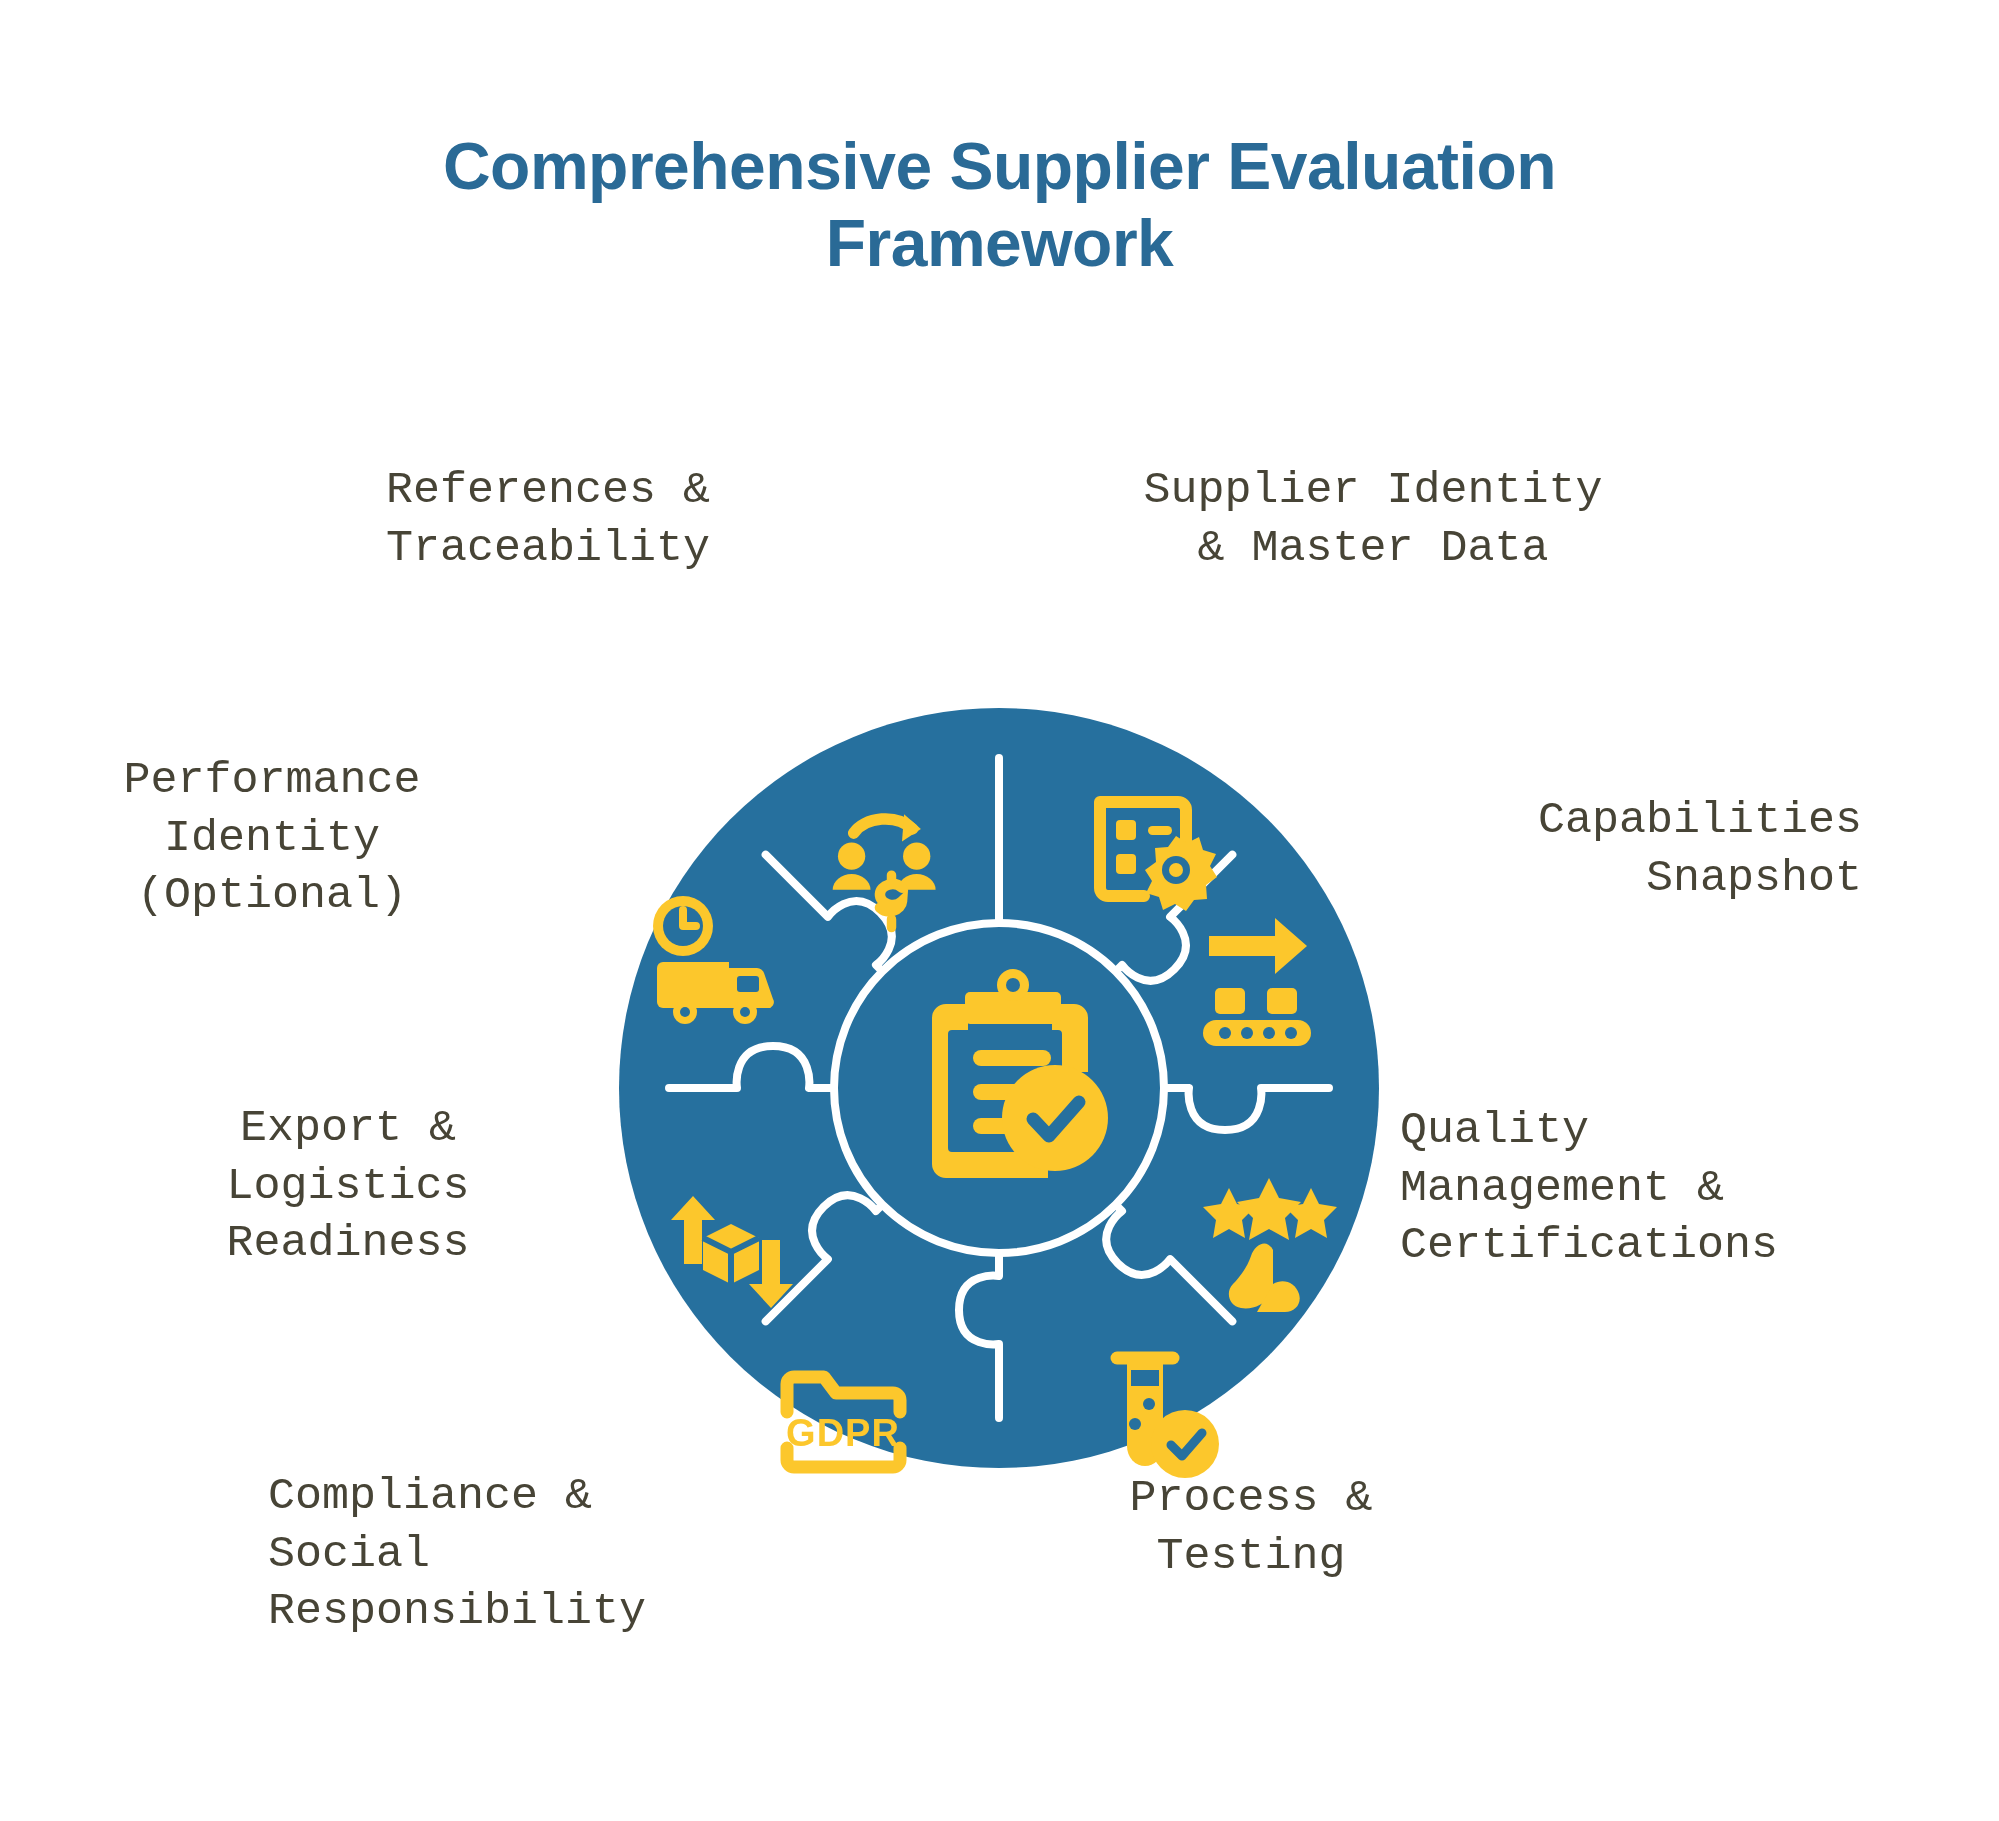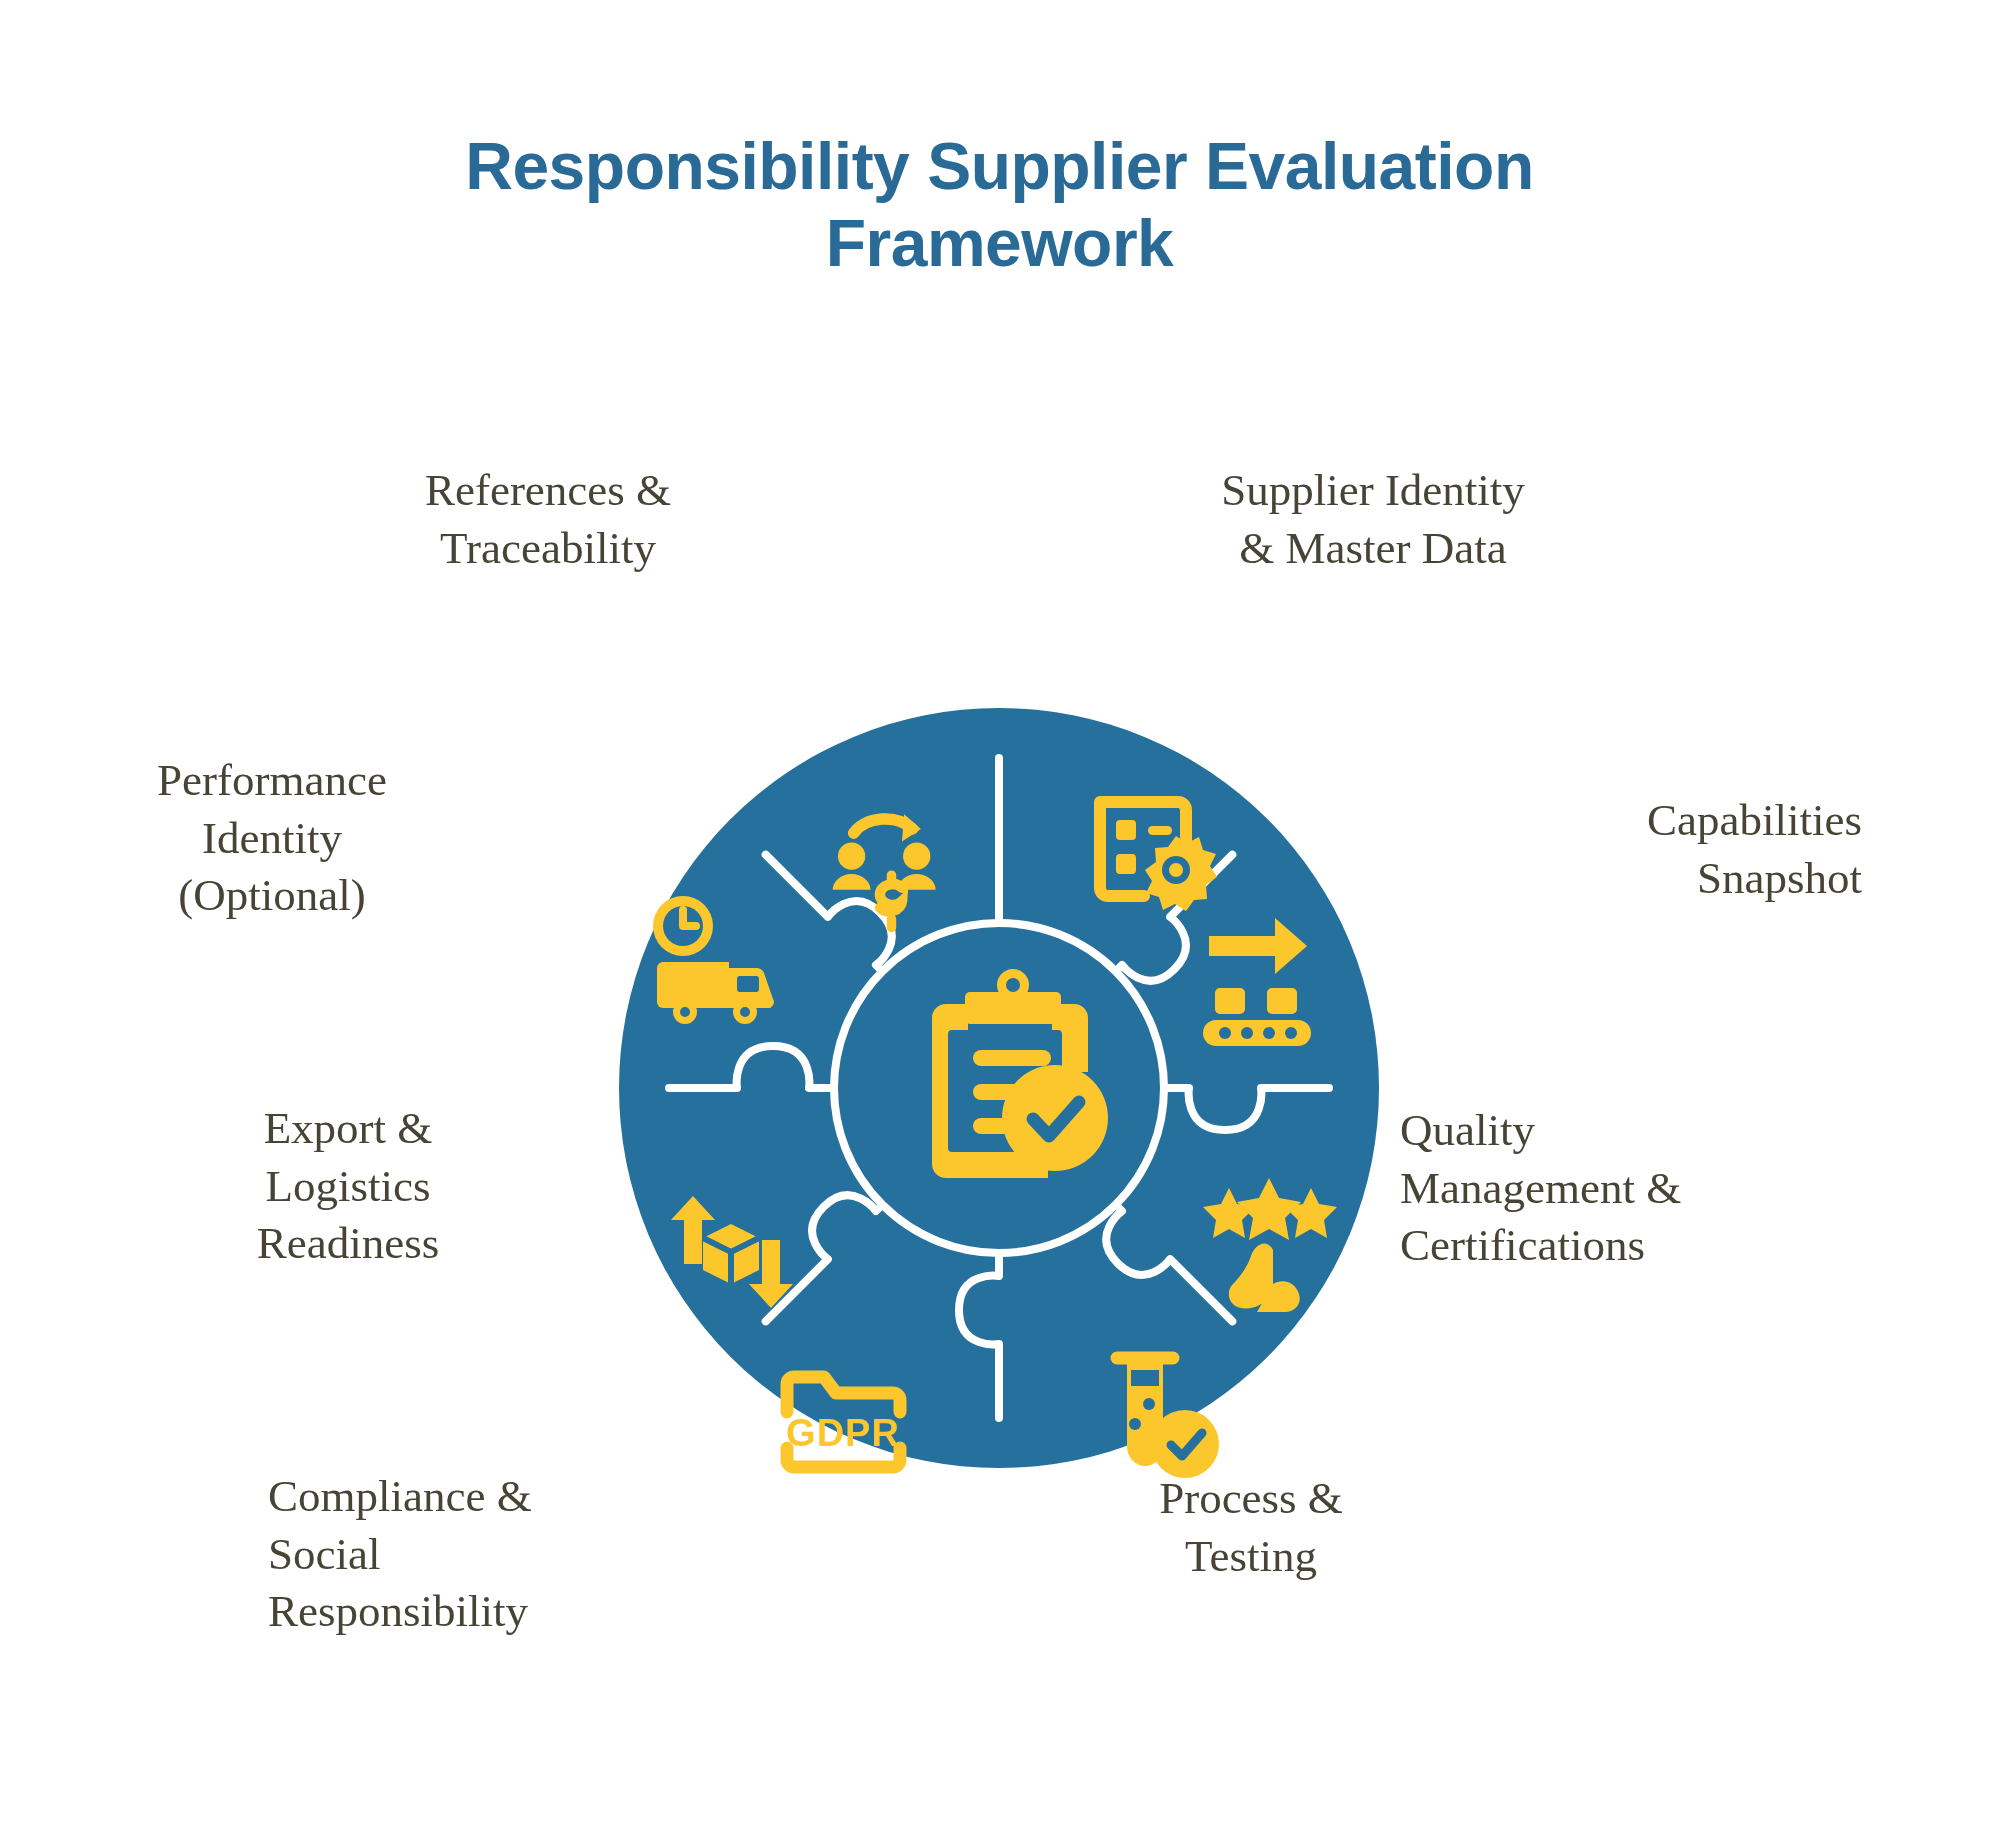--- a/index.html
+++ b/index.html
@@ -39,38 +39,38 @@
   #wheel-svg {
     display: block;
     width: 1000px;
     height: 1000px;
   }
   .seg-label {
     position: absolute;
     color: #474436;
     font-size: 45px;
     line-height: 1.28;
-    font-family: Liberation Serif, serif;
+    font-family: Liberation Mono, monospace;
     white-space: pre-line;
     font-weight: 400;
   }
   
   #label-references   { left: 268px;  top: 462px;  width: 560px; text-align: center; }
   #label-identity     { left: 1093px; top: 462px;  width: 560px; text-align: center; }
   #label-capabilities { left: 1382px; top: 792px;  width: 480px; text-align: right; }
   #label-quality      { left: 1400px; top: 1102px; width: 560px; }
   #label-process      { left: 1026px; top: 1470px; width: 450px; text-align: center; }
   #label-compliance   { left: 268px;  top: 1468px; width: 560px; text-align: left; }
   #label-export       { left: 128px;  top: 1100px; width: 440px; text-align: center; }
   #label-performance  { left: 52px;   top: 752px;  width: 440px; text-align: center; }
 </style>
 </head>
 <body>
 
-<div id="page-title">Responsibility Supplier Evaluation
+<div id="page-title">Comprehensive Supplier Evaluation
 Framework</div>
 
 <div id="wheel-wrap">
 
   <svg id="wheel-svg" viewBox="0 0 1000 1000" xmlns="http://www.w3.org/2000/svg">
     <defs>
       <clipPath id="discClip">
         <circle cx="500" cy="500" r="380"></circle>
       </clipPath>
     </defs>

